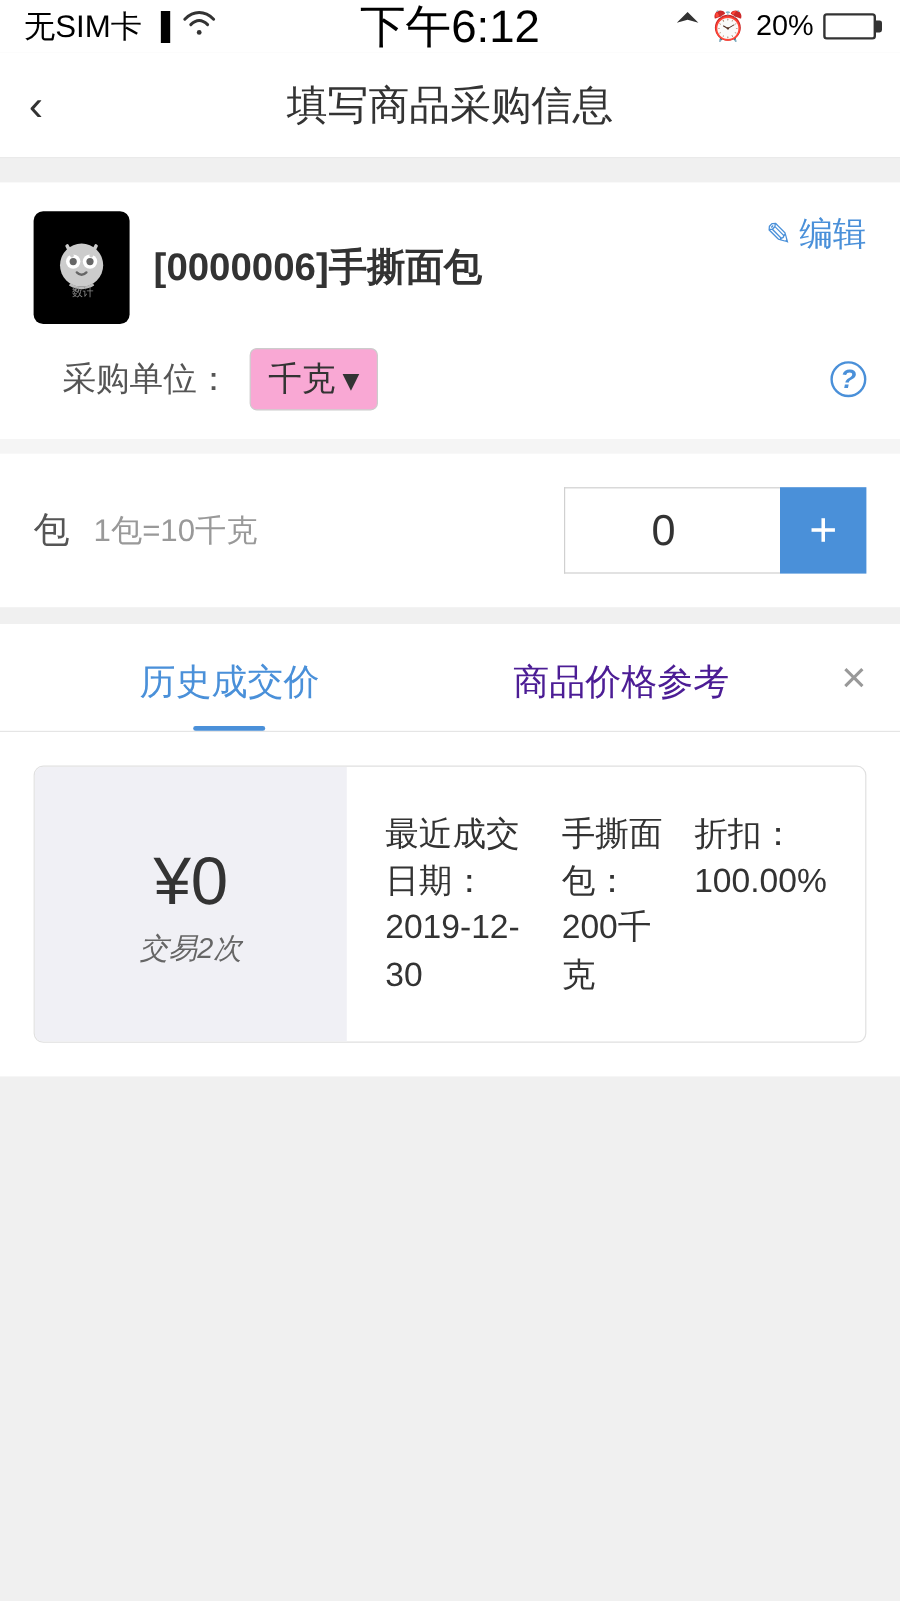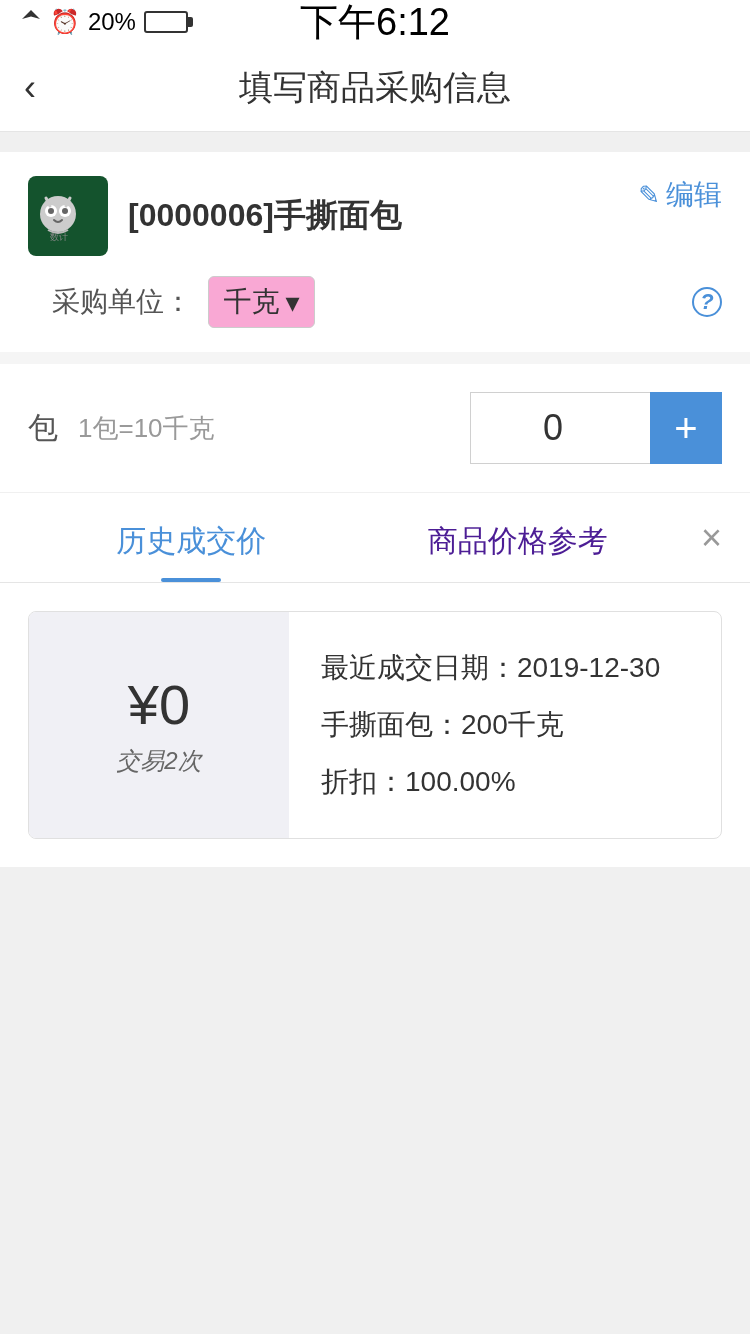--- a/index.html
+++ b/index.html
@@ -114,26 +114,26 @@
       justify-content: space-between;
       margin-bottom: 20px;
     }
     .product-left {
       display: flex;
       align-items: center;
       gap: 20px;
     }
     .product-logo {
       width: 80px;
-      height: 80px;
-      background: #14532d;
+      height: 94px;
+      background: #000000;
       border-radius: 8px;
       display: flex;
       align-items: center;
-      justify-content: flex-start;
+      justify-content: center;
       font-size: 28px;
       color: #999;
       position: relative;
       overflow: hidden;
     }
     .product-logo svg {
       width: 60px;
       height: 60px;
     }
     .product-name {
@@ -246,21 +246,21 @@
       align-items: center;
       justify-content: center;
       font-size: 40px;
       color: #fff;
       cursor: pointer;
     }
 
     
     .tabs-section {
       background: #fff;
-      margin-top: 1px;
+      margin-top: 14px;
     }
     .tabs-header {
       display: flex;
       align-items: center;
       border-bottom: 1px solid #e5e5e5;
       padding: 0 28px;
       position: relative;
     }
     .tab-item {
       flex: 1;
@@ -320,40 +320,51 @@
     .price-transactions {
       font-size: 24px;
       color: #666;
       margin-top: 8px;
       font-style: italic;
     }
     .price-right-panel {
       flex: 1;
       padding: 36px 32px;
       display: flex;
-      flex-direction: column;
+      flex-direction: row;
       gap: 18px;
       justify-content: center;
     }
     .detail-row {
       font-size: 28px;
       color: #333;
       line-height: 1.4;
     }
 
     
     .main-content {
       background: #f0f0f0;
       min-height: 700px;
     }
   </style>
 </head>
 <body>
 
 <div class="status-bar">
+  <div class="status-left">
+    <span>无SIM卡</span>
+    <span class="signal-icon">▐</span>
+    <span class="wifi-icon">
+      <svg width="30" height="24" viewBox="0 0 30 24" fill="none">
+        <path d="M15 18a2 2 0 1 1 0 4 2 2 0 0 1 0-4z" fill="#333"></path>
+        <path d="M8 13.5C10.2 11.3 12.9 10 15 10s4.8 1.3 7 3.5" stroke="#333" stroke-width="2.5" stroke-linecap="round" fill="none"></path>
+        <path d="M3 9C6.5 5.5 10.6 3.5 15 3.5S23.5 5.5 27 9" stroke="#333" stroke-width="2.5" stroke-linecap="round" fill="none"></path>
+      </svg>
+    </span>
+  </div>
   <div class="status-center">下午6:12</div>
   <div class="status-right">
     <span>
       <svg width="22" height="22" viewBox="0 0 22 22" fill="none">
         <path d="M11 2L20 11 11 8.5 2 11z" fill="#333"></path>
       </svg>
     </span>
     <span>⏰</span>
     <span>20%</span>
     <span class="battery-icon">

